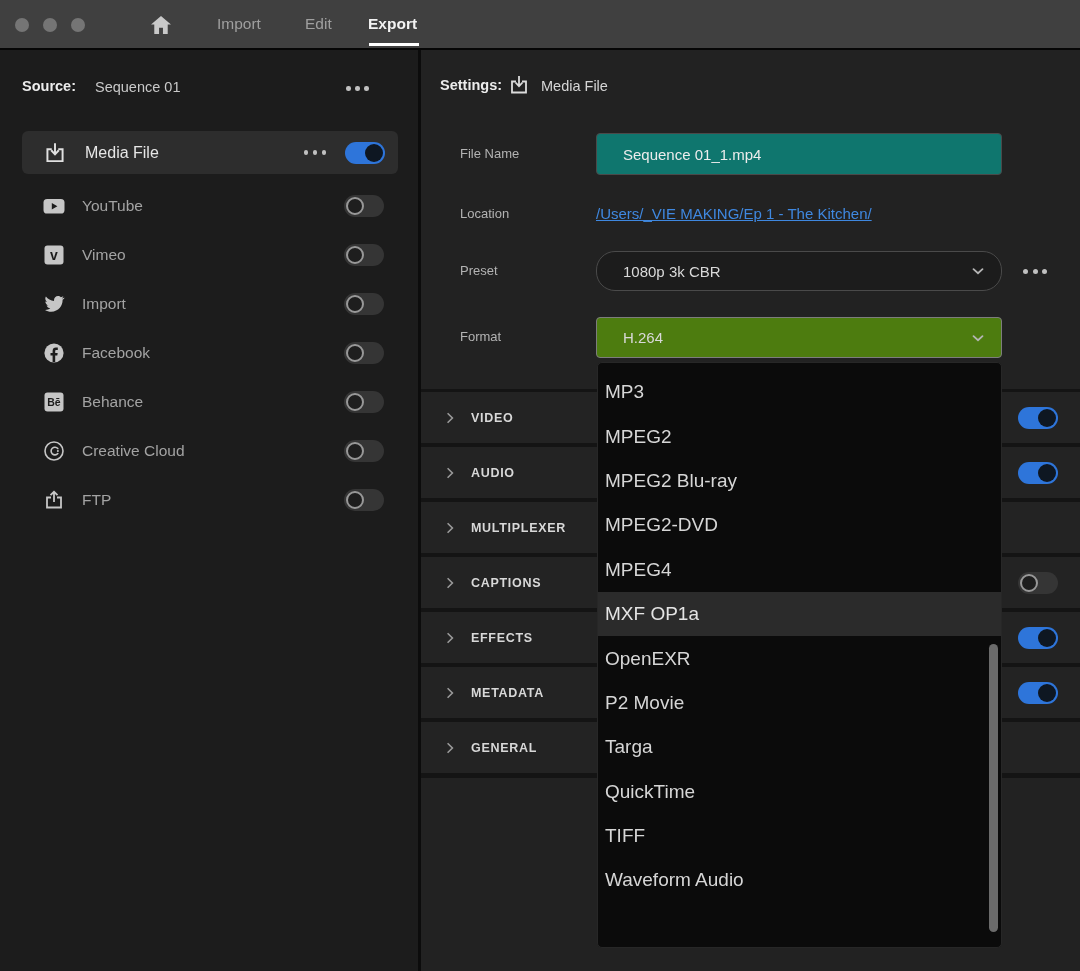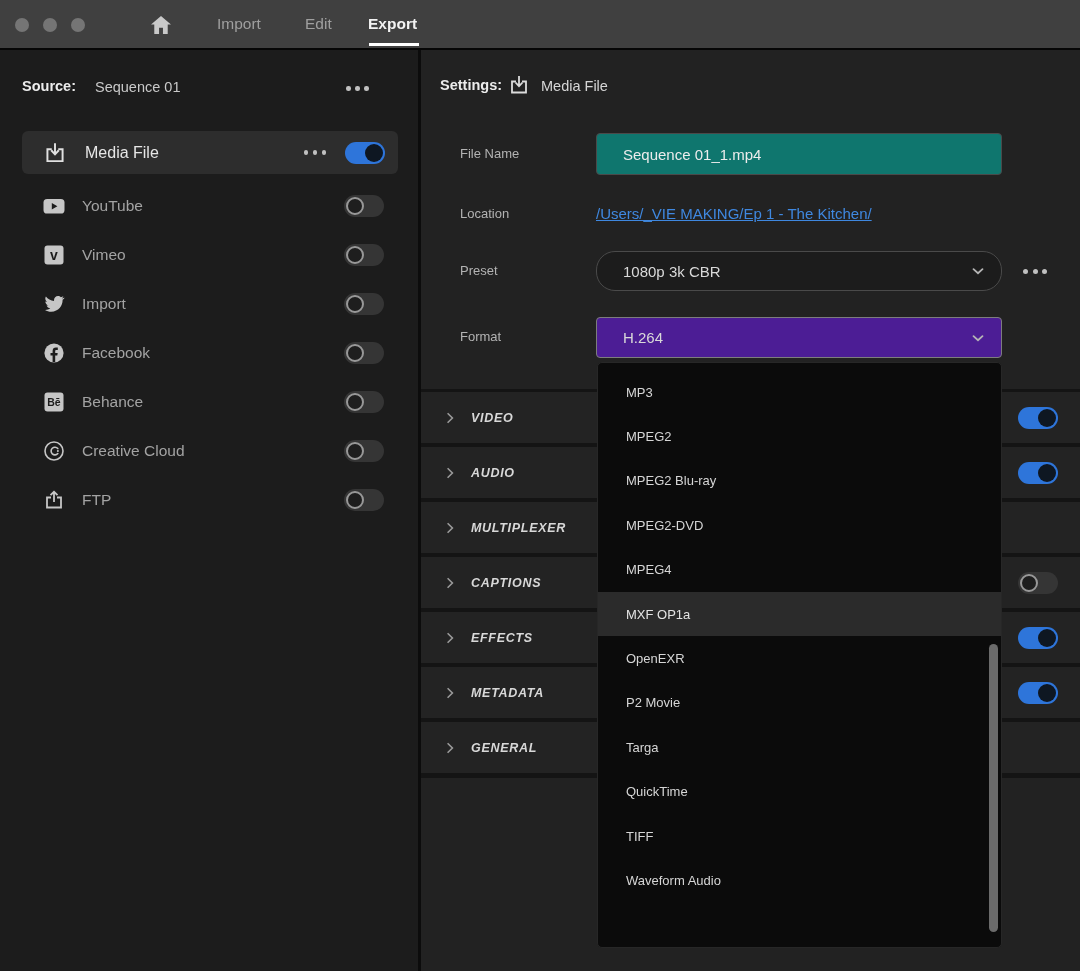--- a/index.html
+++ b/index.html
@@ -51,37 +51,37 @@
   .f-label { position:absolute; left:39px; font-size:13px; color:#b3b3b3; }
   .field { position:absolute; left:175px; width:406px; border-radius:4px; display:flex; align-items:center; }
   .textbox { top:83px; height:42px; background:#0f766e; border:1px solid #4a4a4a; }
   .textbox .val { margin-left:26px; font-size:15px; color:#ececec; }
   .loc-link { position:absolute; left:175px; top:155px; font-size:15px; color:var(--link,#3f88e0);
               text-decoration:underline; }
   .select { background:#1c1c1c; border:1px solid #4a4a4a; }
   .select .val { margin-left:26px; font-size:15px; color:#d9d9d9; }
   .select .chev { position:absolute; right:14px; top:50%; transform:translateY(-50%); }
   .preset-select { top:201px; height:40px;border-radius:19px; }
-  .format-select { top:267px; height:41px; background:#4c1d95; border:1px solid #7d7d7d; }
+  .format-select { top:267px; height:41px; background:#4d7c0f; border:1px solid #7d7d7d; }
   .preset-more { position:absolute; left:602px; top:219px; }
   .preset-more i { width:5px; height:5px; }
 
   
   .sections { position:absolute; left:0; top:339px; width:659px; height:389px; background:#141414; }
   .sec-row { position:absolute; left:0; width:659px; height:51px; background:#232323;
              display:flex; align-items:center; }
   .sec-row .chev { margin-left:21px; }
-  .sec-row .lbl { margin-left:13px; font-size:12.5px; font-weight:bold; letter-spacing:0.7px; color:#d8d8d8;font-style:italic; }
+  .sec-row .lbl { margin-left:13px; font-size:12.5px; font-weight:bold; letter-spacing:0.7px; color:#d8d8d8; }
   .sec-row .toggle { position:absolute; right:22px; }
 
   
   .dropdown { position:absolute; left:597px; top:362px; width:405px; height:586px; z-index:10;
               background:#0b0b0b; border:1px solid #272727; border-radius:5px; padding-top:7px; overflow:hidden; }
-  .dd-item { height:44.4px; display:flex; align-items:center; padding-left:28px;
-             font-size:13px; color:#d6d6d6; }
+  .dd-item { height:44.4px; display:flex; align-items:center; padding-left:7px;
+             font-size:19px; color:#d6d6d6; }
   .dd-item.highlighted { background:#2b2b2b; color:#e4e4e4; }
   .dd-scrollthumb { position:absolute; right:3px; top:281px; width:9px; height:288px;
                     background:#6b6b6b; border-radius:4.5px; }
 
   svg { display:block; }
 </style>
 </head>
 <body>
 
 <div class="screen">

